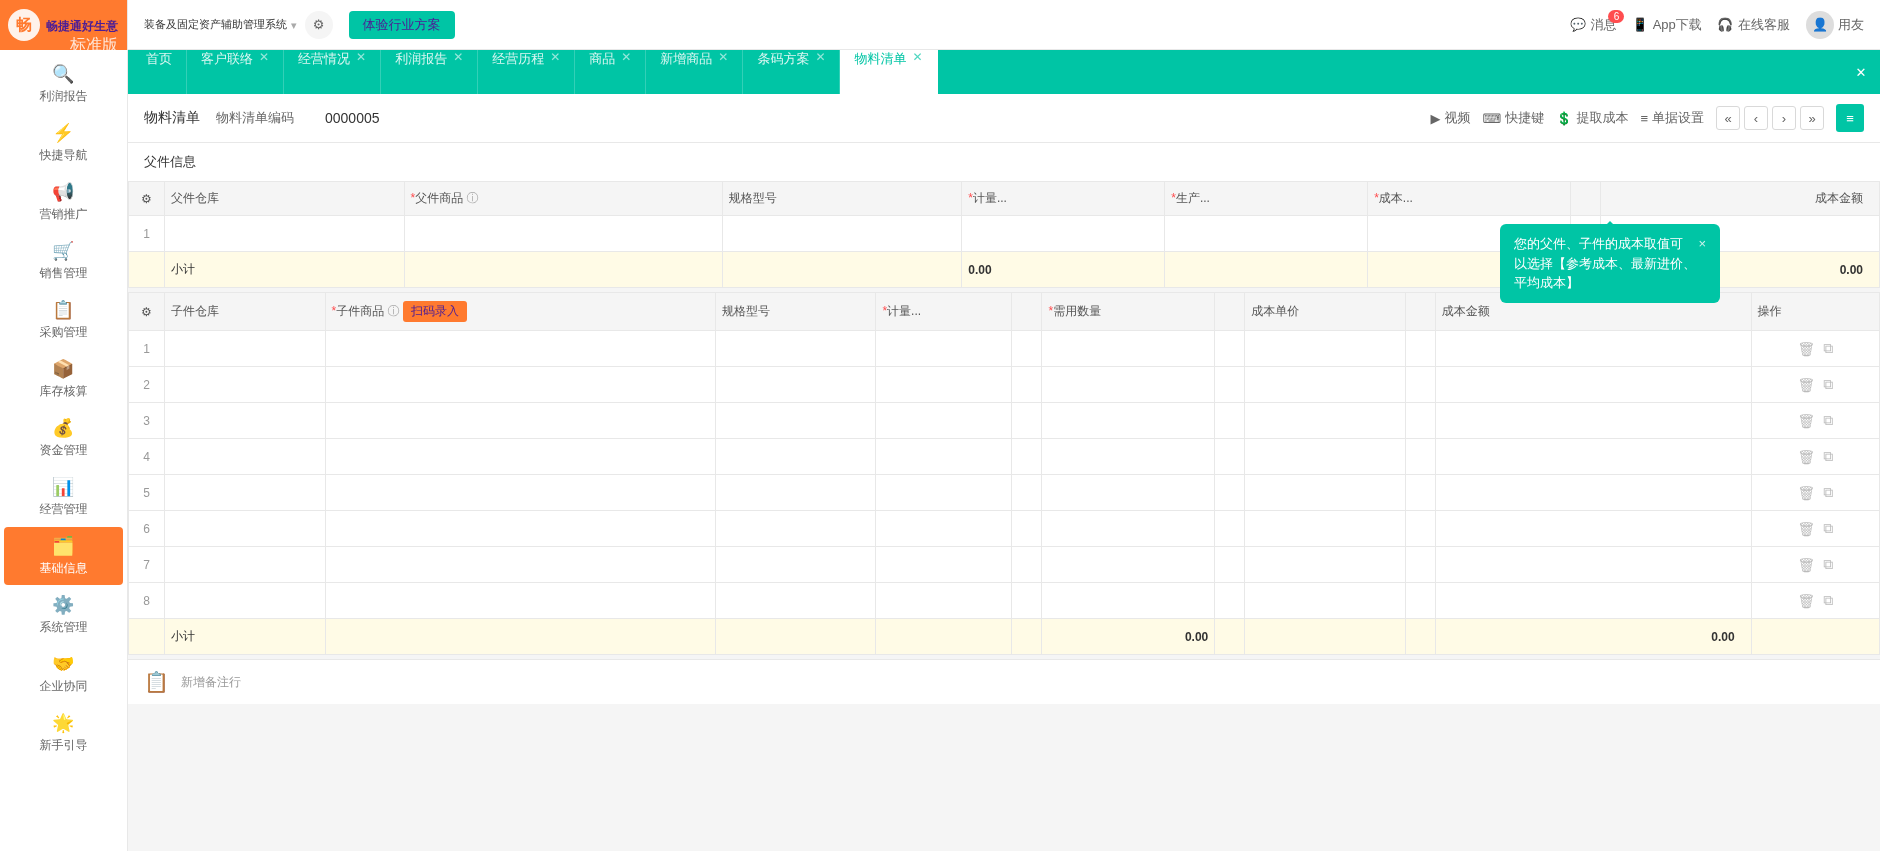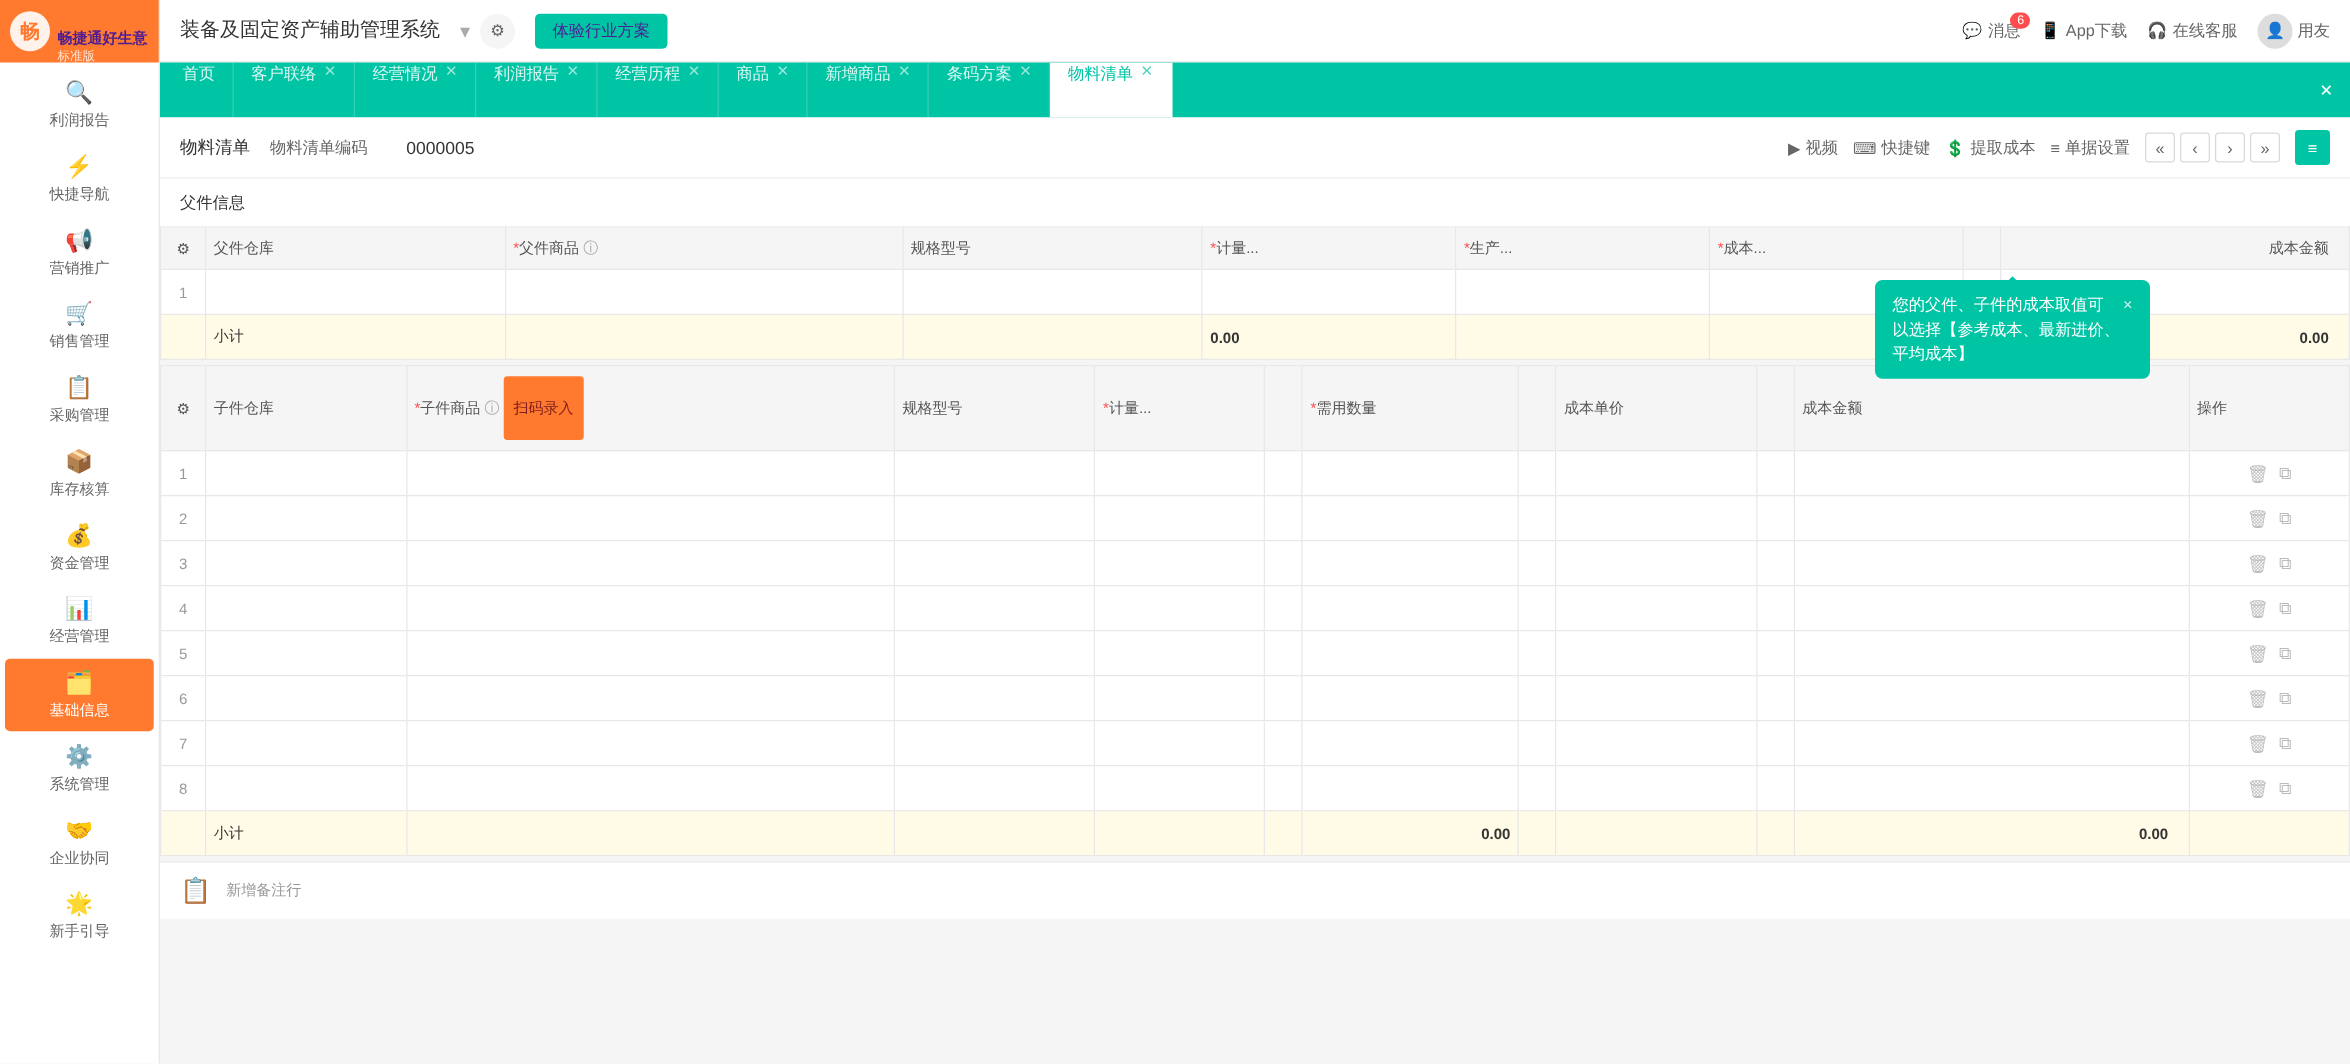--- a/index.html
+++ b/index.html
@@ -36,21 +36,22 @@
     }
     .sidebar-logo-text {
       color: #4c1d95;
       font-size: 12px;
       font-weight: bold;
       line-height: 1.3;
       margin-top: 25px;
     }
     .sidebar-logo-sub {
       color: rgba(255,255,255,0.8);
-      font-size: 10px;
+      font-size: 16px;
+      text-align: right;
     }
     .sidebar-nav {
       flex: 1;
       overflow-y: auto;
       padding: 4px 0;
     }
     .sidebar-item {
       display: flex;
       flex-direction: column;
       align-items: center;
@@ -88,22 +89,22 @@
     .topbar-left {
       display: flex;
       align-items: center;
       gap: 8px;
       color: #666;
       font-size: 13px;
     }
     .topbar-system-select {
       display: flex;
       align-items: flex-end;
-      gap: 16px;
-      font-size: 16px;
+      gap: 4px;
+      font-size: 11px;
       color: #333;
     }
     .topbar-settings-btn {
       width: 28px;
       height: 28px;
       border-radius: 50%;
       background: #f5f5f5;
       display: flex;
       align-items: center;
       justify-content: center;
@@ -297,24 +298,24 @@
     }
     .required-star {
       color: #ff4d4f;
     }
     .info-icon {
       color: #aaa;
       font-size: 12px;
     }
     .scan-btn {
       background: #ff7a2f;
-      color: #7f1d1d;
+      color: #4c1d95;
       border: none;
       border-radius: 3px;
-      padding: 17px 8px;
+      padding: 2px 8px;
       font-size: 12px;
       cursor: pointer;
     }
     .action-icons {
       display: flex;
       align-items: center;
       gap: 8px;
       justify-content: center;
     }
     .action-icon {

